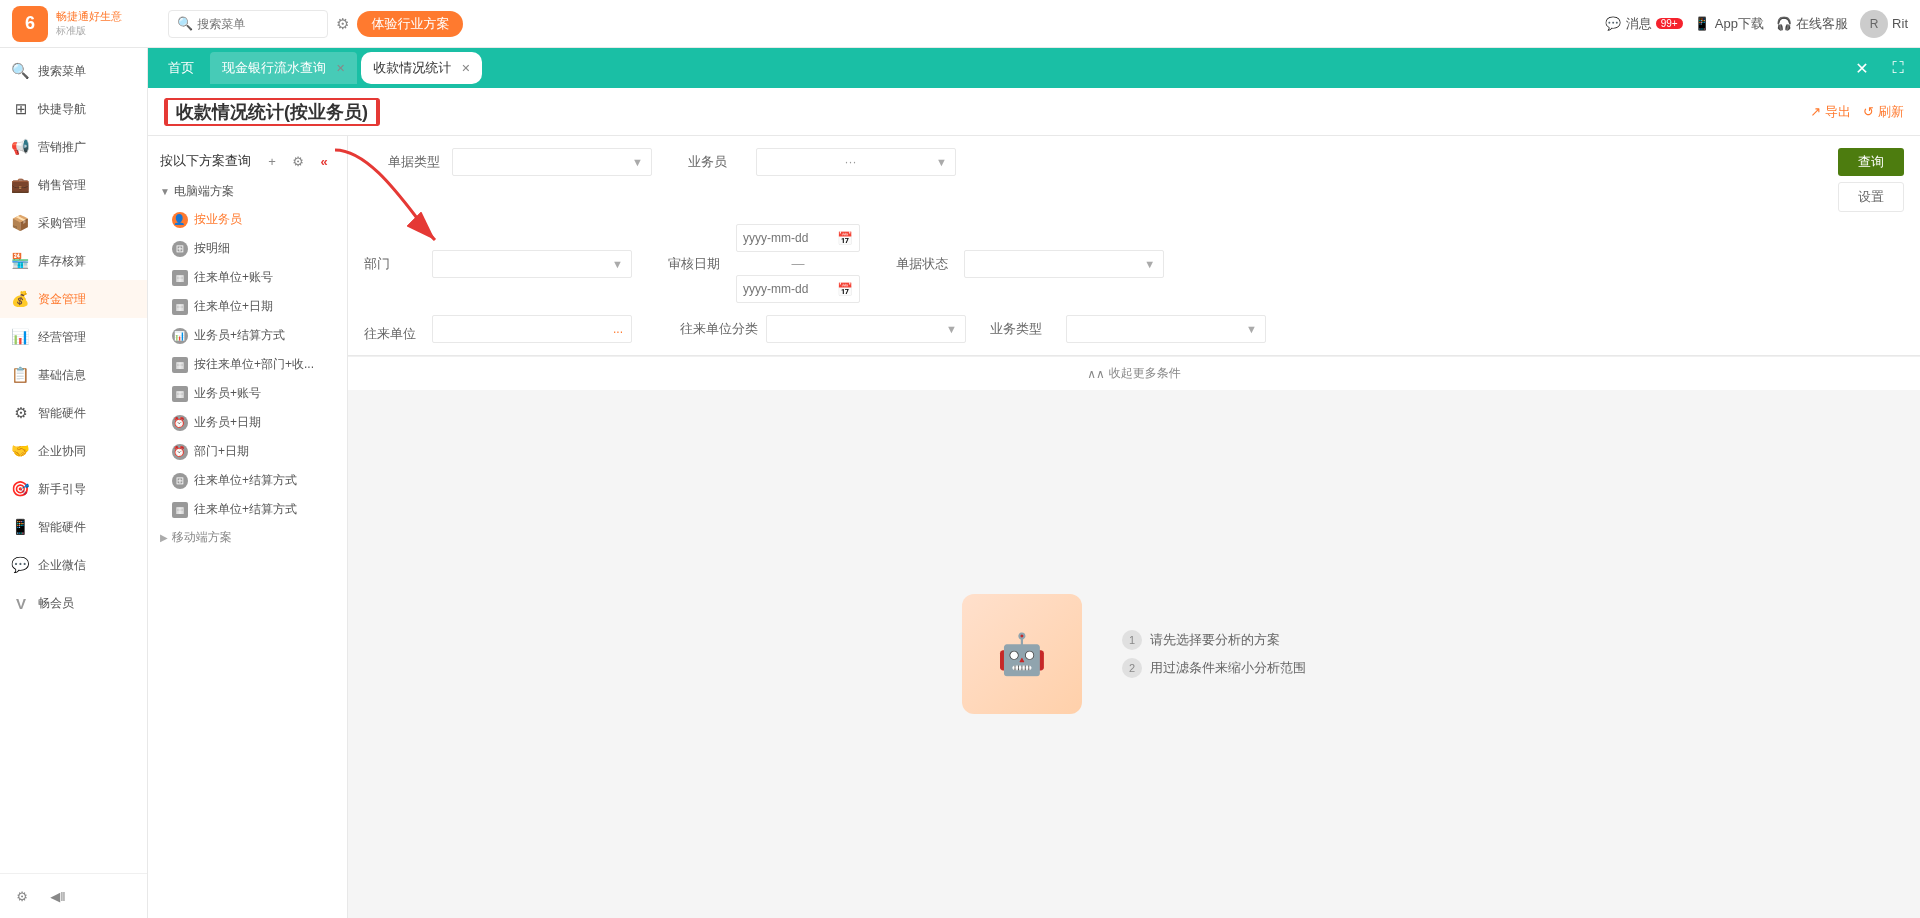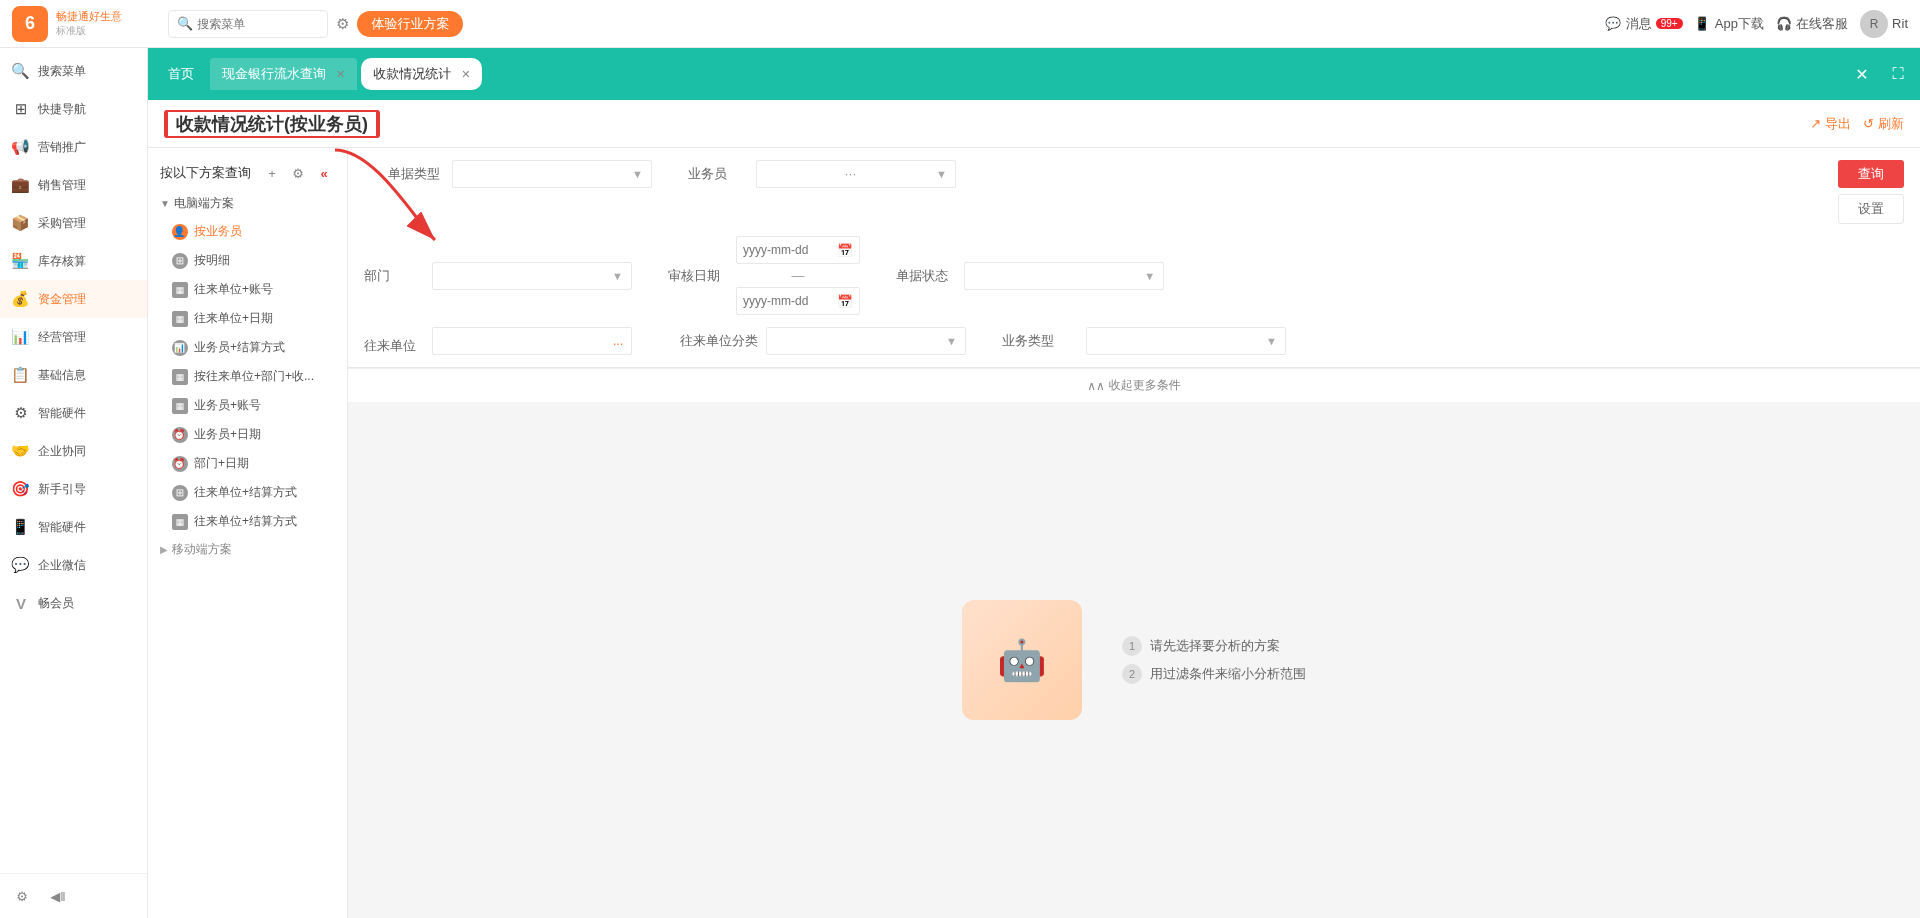--- a/index.html
+++ b/index.html
@@ -17,21 +17,21 @@
     .sidebar-item { display: flex; align-items: center; padding: 10px 12px; cursor: pointer; gap: 8px; color: #555; font-size: 12px; }
     .sidebar-item.active { background: #fff7f0; color: #ff7a2f; }
     .sidebar-icon { width: 18px; height: 18px; display: flex; align-items: center; justify-content: center; font-size: 15px; }
     .sidebar-bottom { padding: 8px; display: flex; gap: 8px; border-top: 1px solid #f0f0f0; }
     .sidebar-bottom-btn { width: 28px; height: 28px; display: flex; align-items: center; justify-content: center; cursor: pointer; color: #888; border-radius: 4px; }
 
     
     .content-area { flex: 1; display: flex; flex-direction: column; overflow: hidden; }
 
     
-    .tab-bar { height: 52px; background: #1abfa5; display: flex; align-items: center; padding: 0 8px; gap: 4px; flex-shrink: 0; }
+    .tab-bar { height: 40px; background: #1abfa5; display: flex; align-items: center; padding: 0 8px; gap: 4px; flex-shrink: 0; }
     .tab-item { height: 32px; display: flex; align-items: center; padding: 0 12px; border-radius: 4px 4px 0 0; font-size: 13px; cursor: pointer; gap: 6px; color: #fff; }
     .tab-item.home { background: transparent; }
     .tab-item.normal { background: rgba(255,255,255,0.2); }
     .tab-item.active { background: #fff; color: #333; border-radius: 10px; }
     .tab-close { font-size: 11px; color: #888; cursor: pointer; margin-left: 4px; }
     .tab-bar-right { margin-left: auto; display: flex; align-items: center; gap: 8px; }
     .tab-bar-btn { color: #fff; cursor: pointer; width: 28px; height: 28px; display: flex; align-items: center; justify-content: center; font-size: 16px; }
 
     
     .page-header { height: 48px; background: #fff; border-bottom: 1px solid #e8e8e8; display: flex; align-items: center; padding: 0 16px; flex-shrink: 0; }
@@ -62,21 +62,21 @@
     .filter-item { display: flex; align-items: center; gap: 8px; }
     .filter-label { color: #666; font-size: 13px; white-space: nowrap; min-width: 60px; }
     .filter-date-group { display: flex; align-items: center; gap: 4px; }
     .date-btn { padding: 2px 8px; border: 1px solid #e8e8e8; border-radius: 2px; cursor: pointer; font-size: 12px; color: #555; background: #fff; }
     .date-btn.active { background: #ff7a2f; color: #fff; border-color: #ff7a2f; }
     .date-input { height: 28px; border: 1px solid #e8e8e8; border-radius: 2px; padding: 0 8px; font-size: 12px; color: #333; width: 100px; }
     .date-sep { color: #999; }
     .filter-select { height: 28px; border: 1px solid #e8e8e8; border-radius: 2px; padding: 0 8px; font-size: 12px; min-width: 160px; display: flex; align-items: center; justify-content: space-between; cursor: pointer; background: #fff; }
     .filter-more-btn { color: #ff7a2f; cursor: pointer; font-size: 12px; }
     .chevron-down { font-size: 11px; color: #aaa; margin-left: 4px; }
-    .btn-query { background: #ef4444; color: white; border: none; border-radius: 3px; padding: 5px 20px; cursor: pointer; font-size: 13px; }
+    .btn-query { background: #4d7c0f; color: white; border: none; border-radius: 3px; padding: 5px 20px; cursor: pointer; font-size: 13px; }
     .btn-settings { background: #fff; color: #666; border: 1px solid #e8e8e8; border-radius: 3px; padding: 5px 14px; cursor: pointer; font-size: 13px; }
 
     .collapse-bar { display: flex; align-items: center; justify-content: center; padding: 8px; border-top: 1px solid #f0f0f0; cursor: pointer; color: #888; font-size: 12px; gap: 4px; }
     .empty-state-steps { display: flex; flex-direction: column; gap: 8px; }
     .empty-step { display: flex; align-items: center; gap: 8px; color: #666; font-size: 13px; }
     .step-num { width: 20px; height: 20px; border-radius: 50%; background: #e0e0e0; display: flex; align-items: center; justify-content: center; font-size: 11px; color: #888; flex-shrink: 0; }
 
     
     .topbar-logo-area { display: flex; align-items: center; gap: 8px; width: 148px; }
     .topbar-search { display: flex; align-items: center; height: 28px; border: 1px solid #e8e8e8; border-radius: 4px; padding: 0 8px; gap: 4px; min-width: 160px; }
@@ -382,21 +382,21 @@
               </div>
 
               <div style="display:flex;align-items:center;gap:8px;margin-left:32px;">
                 <span class="filter-label">往来单位分类</span>
                 <div class="filter-select" style="min-width:200px;">
                   <span></span>
                   <span class="chevron-down">▼</span>
                 </div>
               </div>
 
-              <div style="display:flex;align-items:center;gap:24px;margin-left:20px;">
+              <div style="display:flex;align-items:center;gap:16px;margin-left:8px;">
                 <span class="filter-label">业务类型</span>
                 <div class="filter-select" style="min-width:200px;">
                   <span></span>
                   <span class="chevron-down">▼</span>
                 </div>
               </div>
             </div>
           </div>
 
           <div class="collapse-bar">

